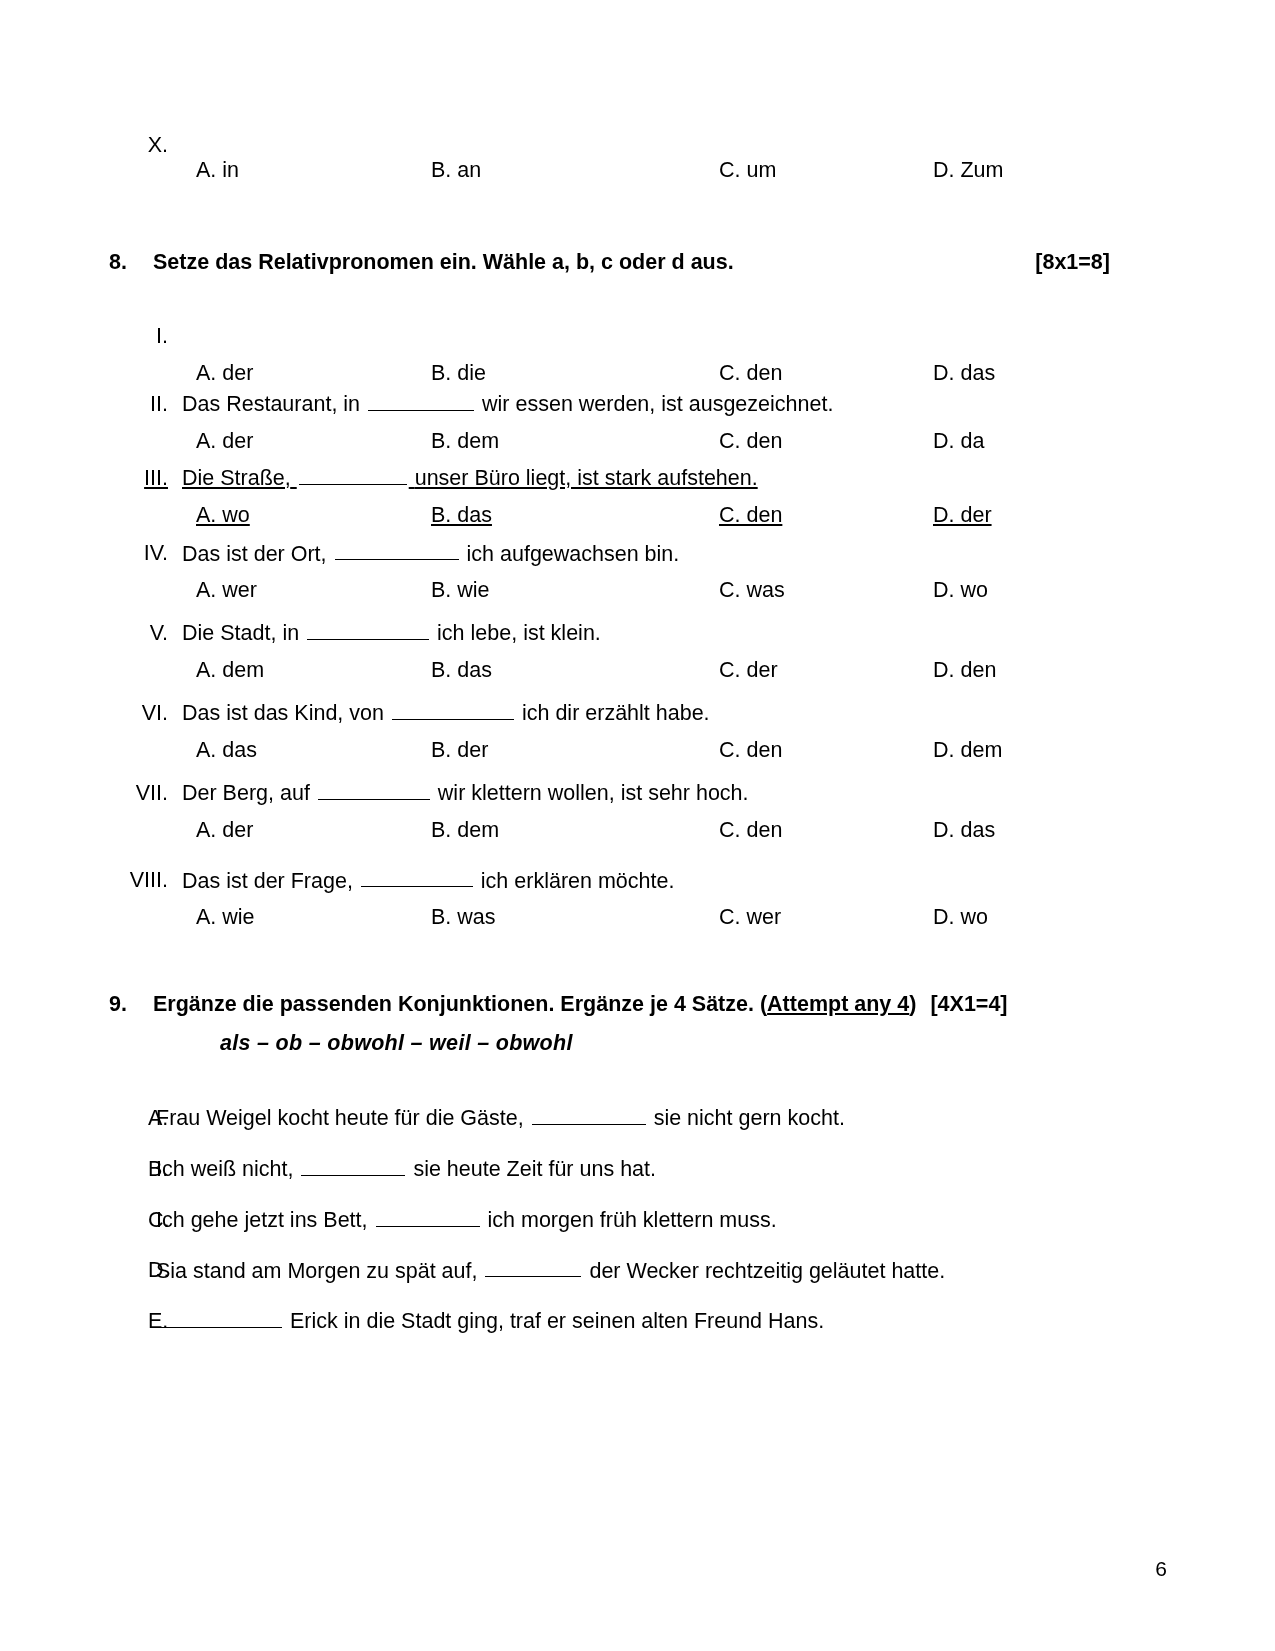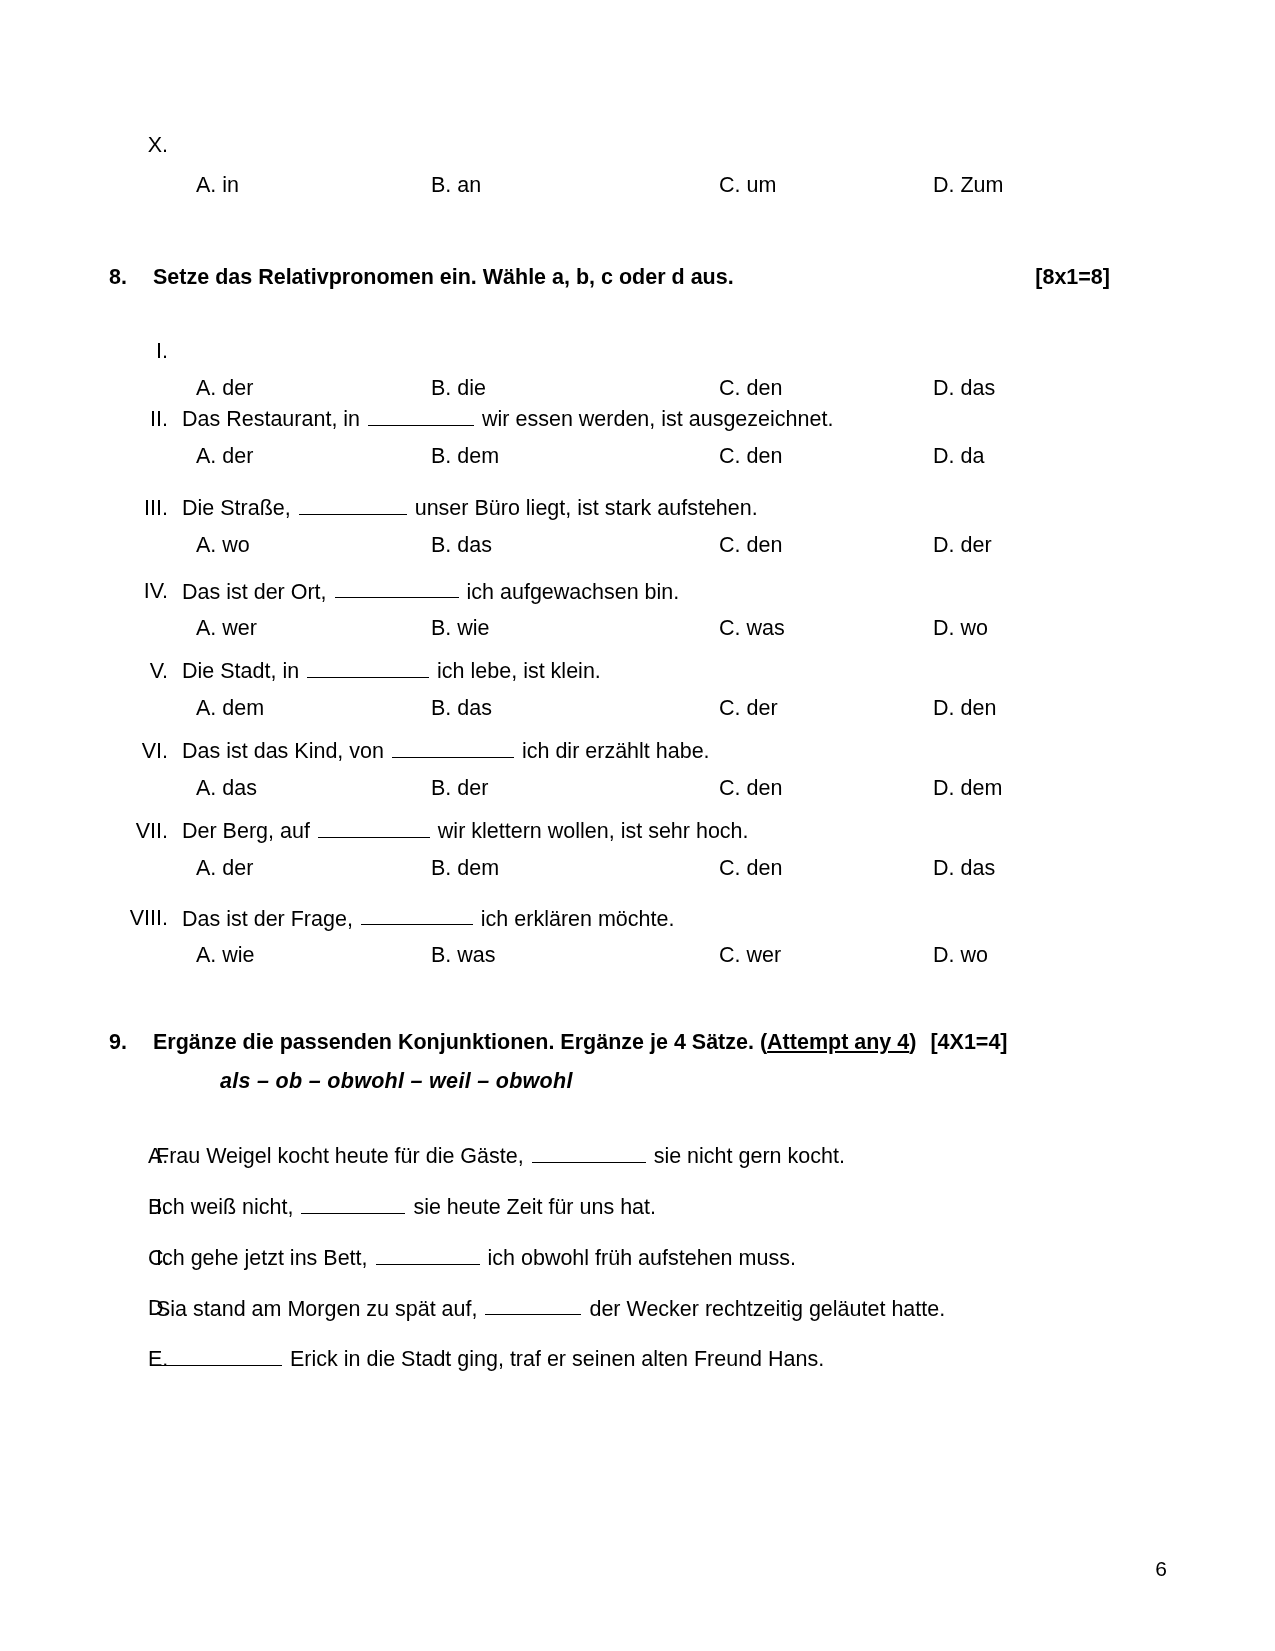--- a/index.html
+++ b/index.html
@@ -64,21 +64,21 @@
   .opt {
     white-space: nowrap;
   }
   .opt.a { width: 235px; }
   .opt.b { width: 288px; }
   .opt.c { width: 214px; }
   .opt.d { width: auto; }
 
   
   .top-item { margin-top: 133px; }
-  .top-item .options { margin-top: 15px; }
+  .top-item .options { margin-top: 0; }
 
   
   .section-head {
     display: flex;
     align-items: baseline;
     font-weight: bold;
     font-size: 21.5px;
     white-space: nowrap;
   }
   .section-num {
@@ -175,34 +175,34 @@
           <span class="stem-body"><span>Das Restaurant, in</span> <span class="blank" style="width:106px"></span> <span>wir essen werden, ist ausgezeichnet.</span></span>
         </div>
         <div class="options">
           <span class="opt a">A. der</span>
           <span class="opt b">B.  dem</span>
           <span class="opt c">C. den</span>
           <span class="opt d">D.  da</span>
         </div>
       </div>
 
-      <div class="mcq-item" style="margin-top:25px;">
+      <div class="mcq-item" style="margin-top:10px;text-decoration:underline;">
         <div class="mcq-stem">
           <span class="roman">III.</span>
           <span class="stem-body"><span>Die Straße,</span> <span class="blank" style="width:108px"></span> <span>unser Büro liegt, ist stark aufstehen.</span></span>
         </div>
         <div class="options">
           <span class="opt a">A. wo</span>
           <span class="opt b">B.  das</span>
           <span class="opt c">C.  den</span>
           <span class="opt d">D.  der</span>
         </div>
       </div>
 
-      <div class="mcq-item" style="margin-top:20px;">
+      <div class="mcq-item" style="margin-top:12px;">
         <div class="mcq-stem">
           <span class="roman">IV.</span>
           <span class="stem-body"><span>Das ist der Ort,</span> <span class="blank" style="width:124px"></span> <span>ich aufgewachsen bin.</span></span>
         </div>
         <div class="options">
           <span class="opt a">A. wer</span>
           <span class="opt b">B.  wie</span>
           <span class="opt c">C.  was</span>
           <span class="opt d">D. wo</span>
         </div>
@@ -277,21 +277,21 @@
         <span class="letter-body"><span>Frau Weigel kocht heute für die Gäste,</span> <span class="blank" style="width:114px"></span> <span>sie nicht gern kocht.</span></span>
       </div>
 
       <div class="letter-item">
         <span class="letter-tag">B.</span>
         <span class="letter-body"><span>Ich weiß nicht,</span> <span class="blank" style="width:104px"></span> <span>sie heute Zeit für uns hat.</span></span>
       </div>
 
       <div class="letter-item">
         <span class="letter-tag">C.</span>
-        <span class="letter-body"><span> Ich gehe jetzt ins Bett,</span> <span class="blank" style="width:104px"></span> <span>ich obwohl früh aufstehen muss.</span></span>
+        <span class="letter-body"><span> Ich gehe jetzt ins Bett,</span> <span class="blank" style="width:104px"></span> <span>ich morgen früh klettern muss.</span></span>
       </div>
 
       <div class="letter-item">
         <span class="letter-tag">D.</span>
         <span class="letter-body"><span>Sia stand am Morgen zu spät auf,</span> <span class="blank" style="width:96px"></span> <span>der Wecker rechtzeitig geläutet hatte.</span></span>
       </div>
 
       <div class="letter-item">
         <span class="letter-tag">E.</span>
         <span class="letter-body"><span class="blank" style="width:124px"></span> <span>Erick in die Stadt ging, traf er seinen alten Freund Hans.</span></span>

